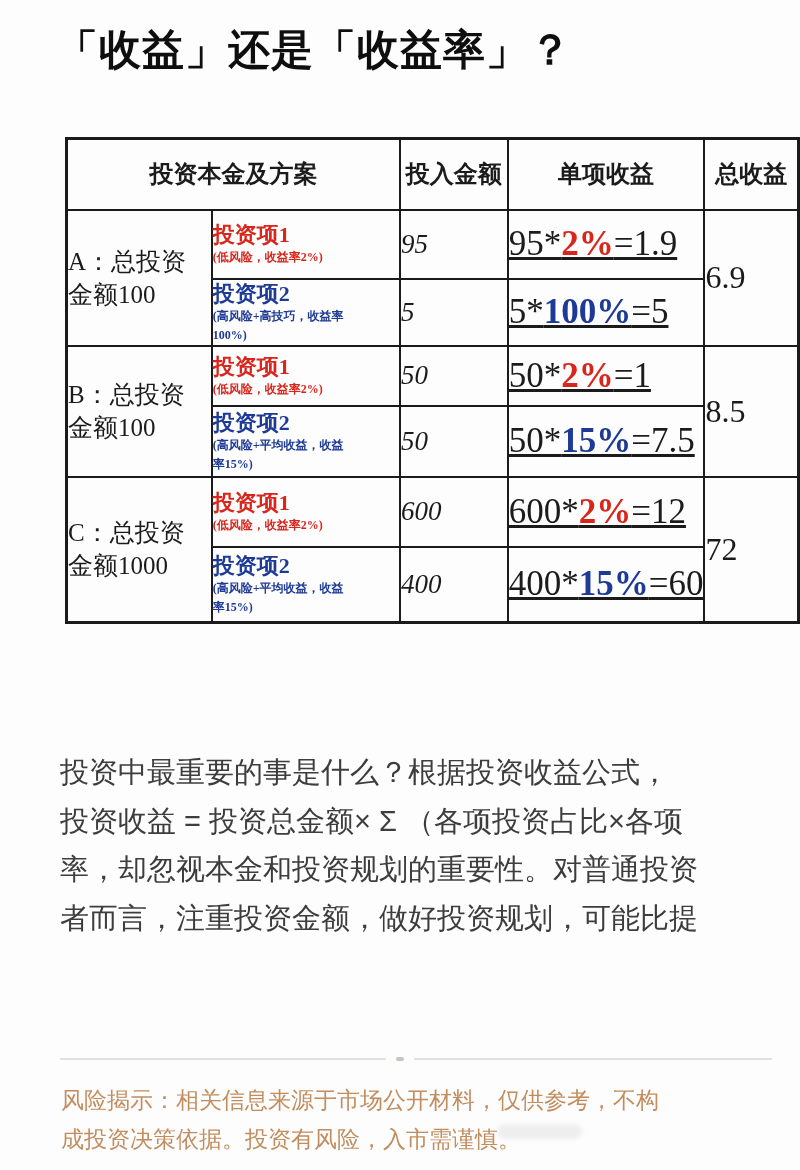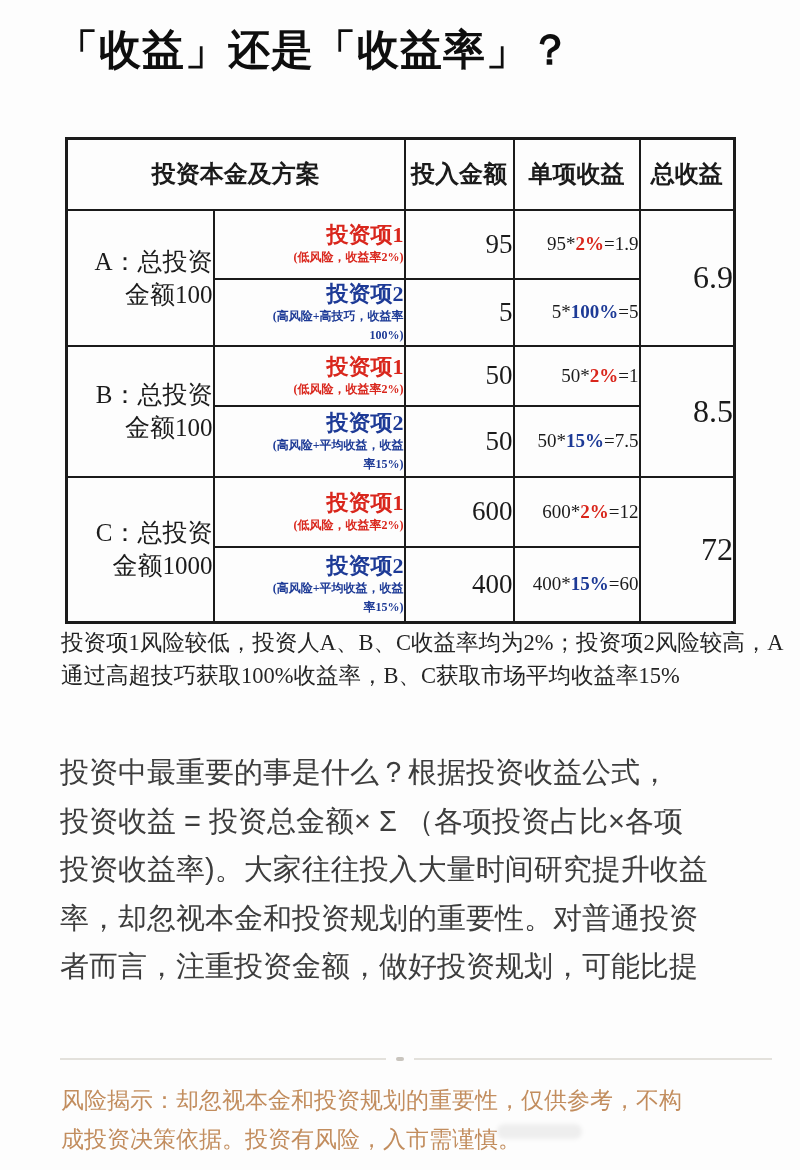--- a/index.html
+++ b/index.html
@@ -26,29 +26,29 @@
     font-family:"Liberation Serif","DejaVu Serif",serif;
     color:var(--table_line);
   }
   table.invest, table.invest th, table.invest td{
     border:2px solid var(--table_line);
   }
   table.invest{border-width:3px;}
   table.invest th{
     font-size:24px; font-weight:700; text-align:center; vertical-align:middle;
   }
-  table.invest td{text-align:right; vertical-align:middle; padding:0;}
+  table.invest td{text-align:left; vertical-align:middle; padding:0;}
   td.plan{font-size:25px; line-height:33px;}
   td.item{padding:2px 0 3px 0;}
   .iname{font-size:22px; font-weight:700; line-height:27px;}
   .idesc{font-size:12px; font-weight:700; line-height:19px;}
   .c-red .iname,.c-red .idesc{color:var(--red);}
   .c-blue .iname,.c-blue .idesc{color:var(--blue);}
-  td.num{font-size:27px;}
-  td.formula{font-size:19px; white-space:nowrap;}
+  td.num{font-size:27px;font-style:italic;}
+  td.formula{font-size:35px; white-space:nowrap;text-decoration:underline;}
   td.formula .rate{font-weight:700;}
   td.formula .rate.c-red{color:var(--red);}
   td.formula .rate.c-blue{color:var(--blue);}
   td.total{font-size:32px;}
   
   .caption{
     position:absolute; left:61px; top:626px;
     font-family:"Liberation Serif","DejaVu Serif",serif;
     font-size:22.5px; line-height:33px; color:#242424; white-space:nowrap;
   }
@@ -167,39 +167,34 @@
           <div class="iname">投资项2</div>
           <div class="idesc">(高风险+平均收益，收益</div>
           <div class="idesc">率15%)</div>
         </td>
         <td class="num">400</td>
         <td class="formula"><span>400*</span><span class="rate c-blue">15%</span><span>=60</span></td>
       </tr>
     </tbody>
   </table>
 
-  <div class="caption">
-    <div>投资项1风险较低，投资人A、B、C收益率均为2%；投资项2风险较高，A</div>
-    <div>通过高超技巧获取100%收益率，B、C获取市场平均收益率15%</div>
-  </div>
 
   <div class="body-text">
     <div>投资中最重要的事是什么？根据投资收益公式，</div>
     <div>投资收益 = 投资总金额× Σ （各项投资占比×各项</div>
-    <div>投资收益率)。大家往往投入大量时间研究提升收益</div>
     <div>率，却忽视本金和投资规划的重要性。对普通投资</div>
     <div>者而言，注重投资金额，做好投资规划，可能比提</div>
   </div>
 
   <div class="divider">
     <div class="seg seg-l"></div>
     <span class="dot"></span>
     <div class="seg seg-r"></div>
   </div>
 
   <div class="footer-text">
-    <div>风险揭示：却忽视本金和投资规划的重要性，仅供参考，不构</div>
+    <div>风险揭示：相关信息来源于市场公开材料，仅供参考，不构</div>
     <div>成投资决策依据。投资有风险，入市需谨慎。</div>
   </div>
 
   <div class="smudge"></div>
 
 </div>
 
 </body></html>

